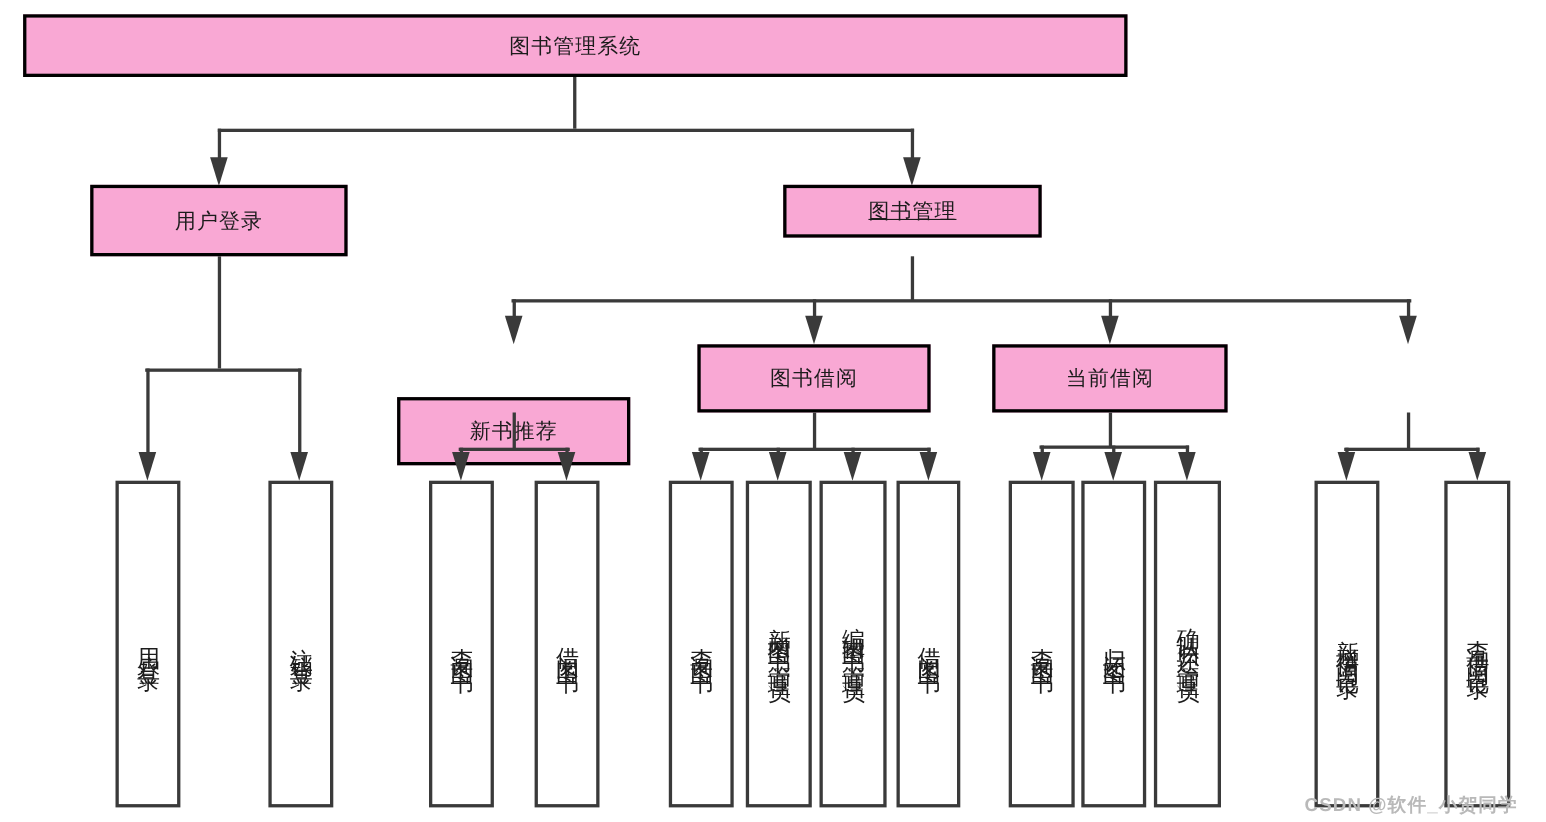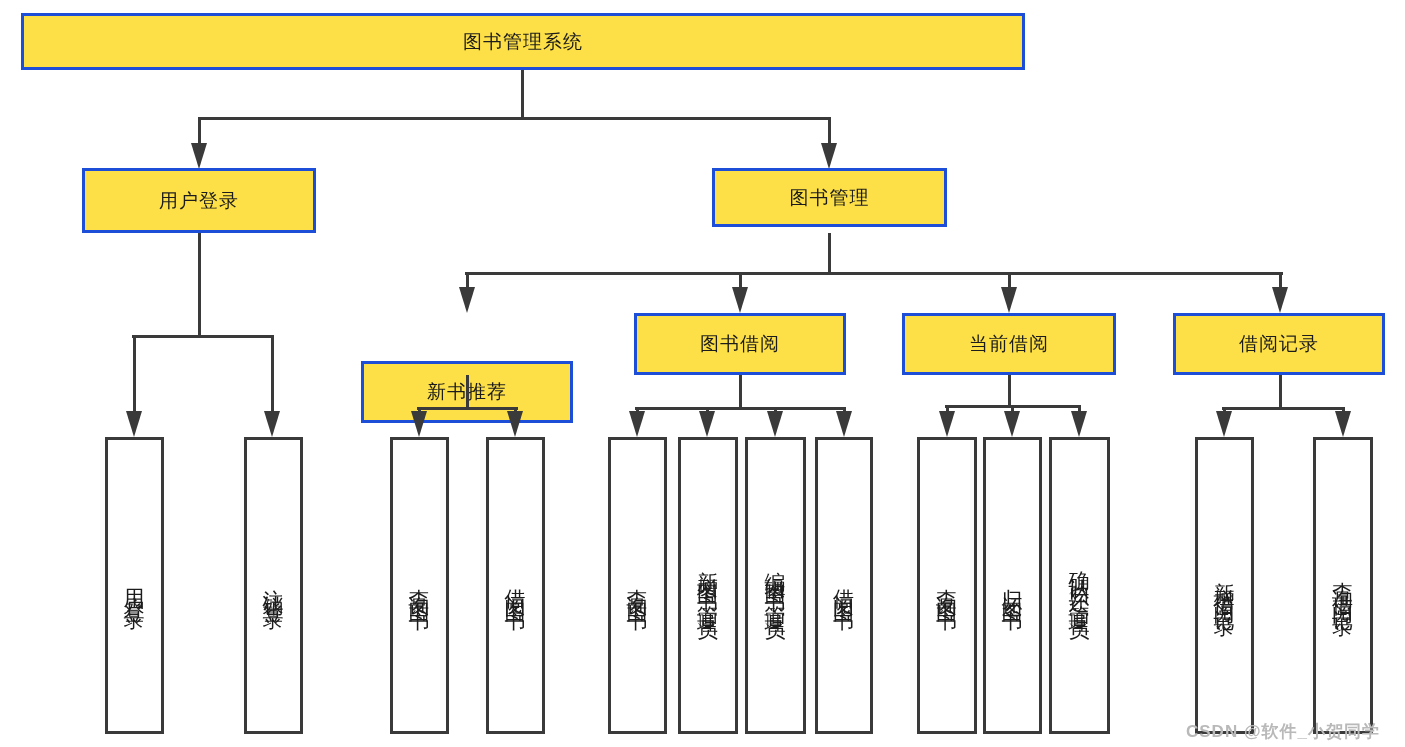--- a/index.html
+++ b/index.html
@@ -12,22 +12,22 @@
     position: relative;
     width: 1405px;
     height: 747px;
     background: #ffffff;
     overflow: hidden;
     color: #1c1c1c;
   }
   .box {
     position: absolute;
     box-sizing: border-box;
-    border: 3px solid #1d4ed8;
-    background: #fde047;
+    border: 3px solid #000000;
+    background: #f9a8d4;
     display: flex;
     align-items: center;
     justify-content: center;
     font-size: 19px;
     letter-spacing: 1px;
     color: #1c1c1c;
   }
   .vbox {
     position: absolute;
     box-sizing: border-box;
@@ -84,21 +84,21 @@
   <div class="vline" style="left:521px; top:70px; height:47px;"></div>
   <div class="hline" style="left:198px; top:117px; width:633px;"></div>
   <div class="vline" style="left:198px; top:117px; height:28px;"></div>
   <div class="arrow" style="left:191px; top:143px;"></div>
   <div class="vline" style="left:828px; top:117px; height:28px;"></div>
   <div class="arrow" style="left:821px; top:143px;"></div>
 
   <div class="box" style="left:82px; top:168px; width:234px; height:65px;">
     <span>用户登录</span>
   </div>
-  <div class="box" style="left:712px; top:168px; width:235px; height:59px;">
+  <div class="box" style="left:712px; top:168px; width:235px; height:48px;text-decoration:underline;">
     <span>图书管理</span>
   </div>
 
   <div class="vline" style="left:198px; top:233px; height:102px;"></div>
   <div class="hline" style="left:132px; top:335px; width:142px;"></div>
   <div class="vline" style="left:133px; top:335px; height:77px;"></div>
   <div class="arrow" style="left:126px; top:411px;"></div>
   <div class="vline" style="left:271px; top:335px; height:77px;"></div>
   <div class="arrow" style="left:264px; top:411px;"></div>
 
@@ -115,23 +115,20 @@
 
   <div class="box" style="left:361px; top:313px; width:212px; height:62px;margin-top:48px;">
     <span>新书推荐</span>
   </div>
   <div class="box" style="left:634px; top:313px; width:212px; height:62px;">
     <span>图书借阅</span>
   </div>
   <div class="box" style="left:902px; top:313px; width:214px; height:62px;">
     <span>当前借阅</span>
   </div>
-  <div class="box" style="left:1173px; top:313px; width:212px; height:62px;">
-    <span>借阅记录</span>
-  </div>
 
   <div class="vline" style="left:466px; top:375px; height:34px;"></div>
   <div class="hline" style="left:417px; top:407px; width:101px;"></div>
   <div class="vline" style="left:418px; top:407px; height:6px;"></div>
   <div class="arrow" style="left:411px; top:411px;"></div>
   <div class="vline" style="left:514px; top:407px; height:6px;"></div>
   <div class="arrow" style="left:507px; top:411px;"></div>
 
   <div class="vline" style="left:739px; top:375px; height:34px;"></div>
   <div class="hline" style="left:635px; top:407px; width:211px;"></div>

